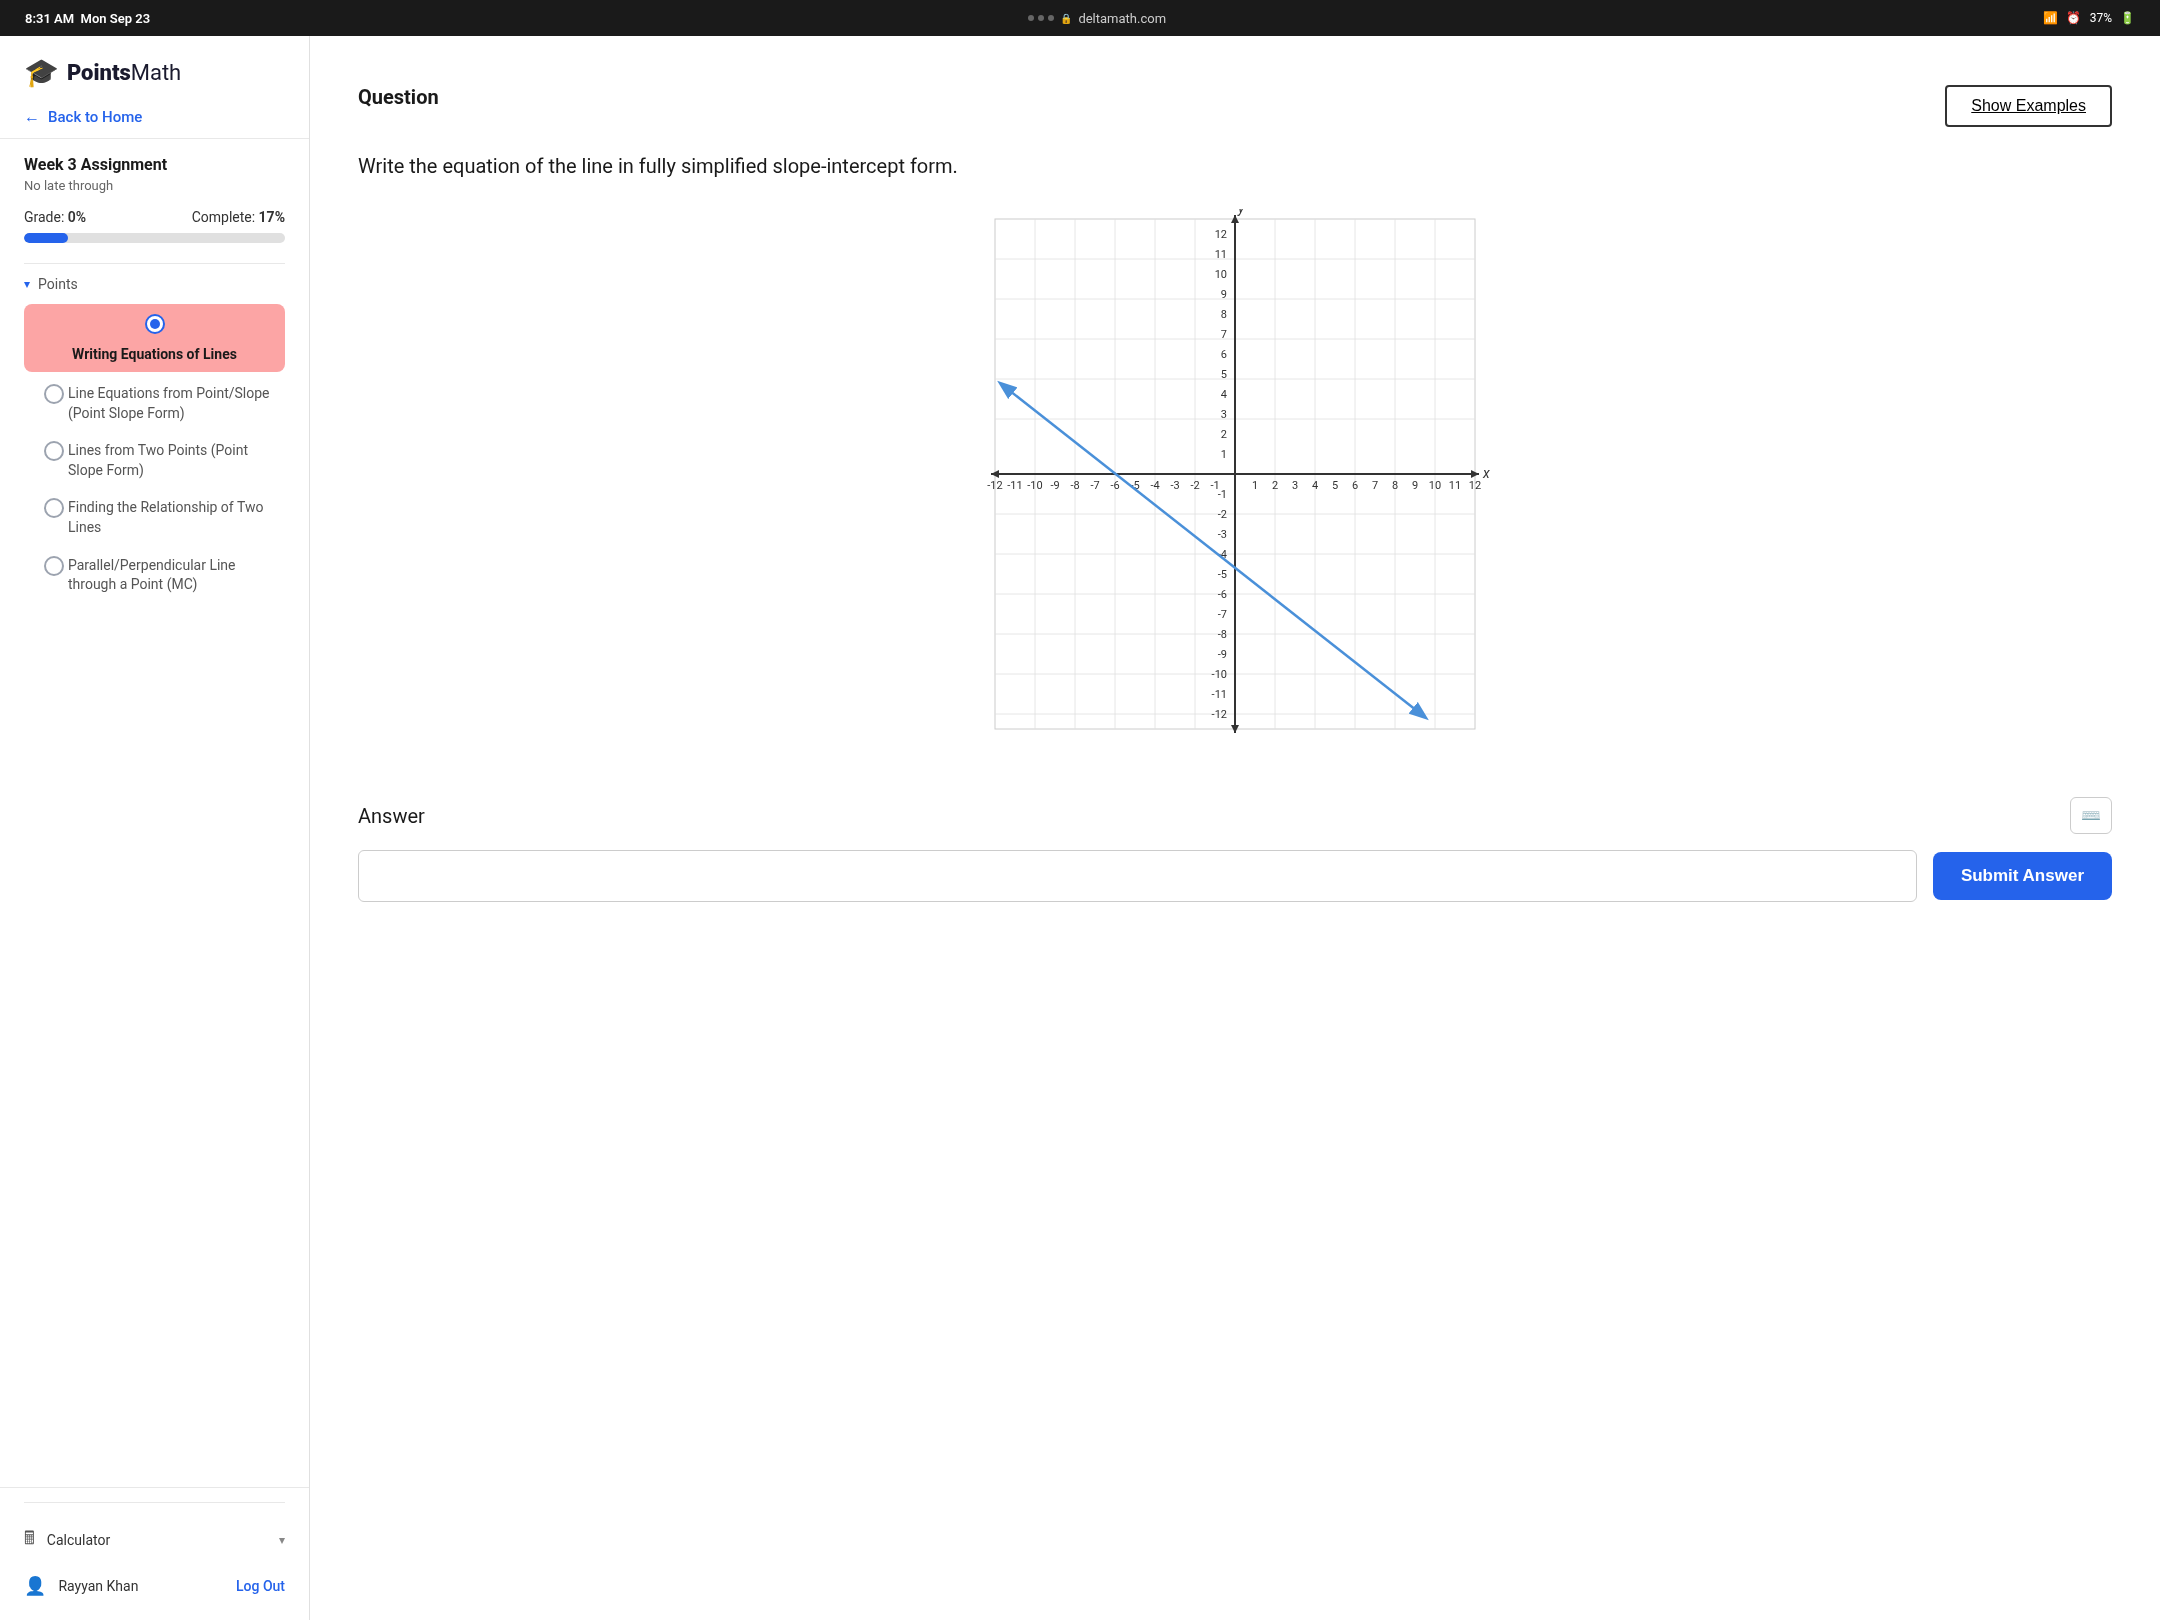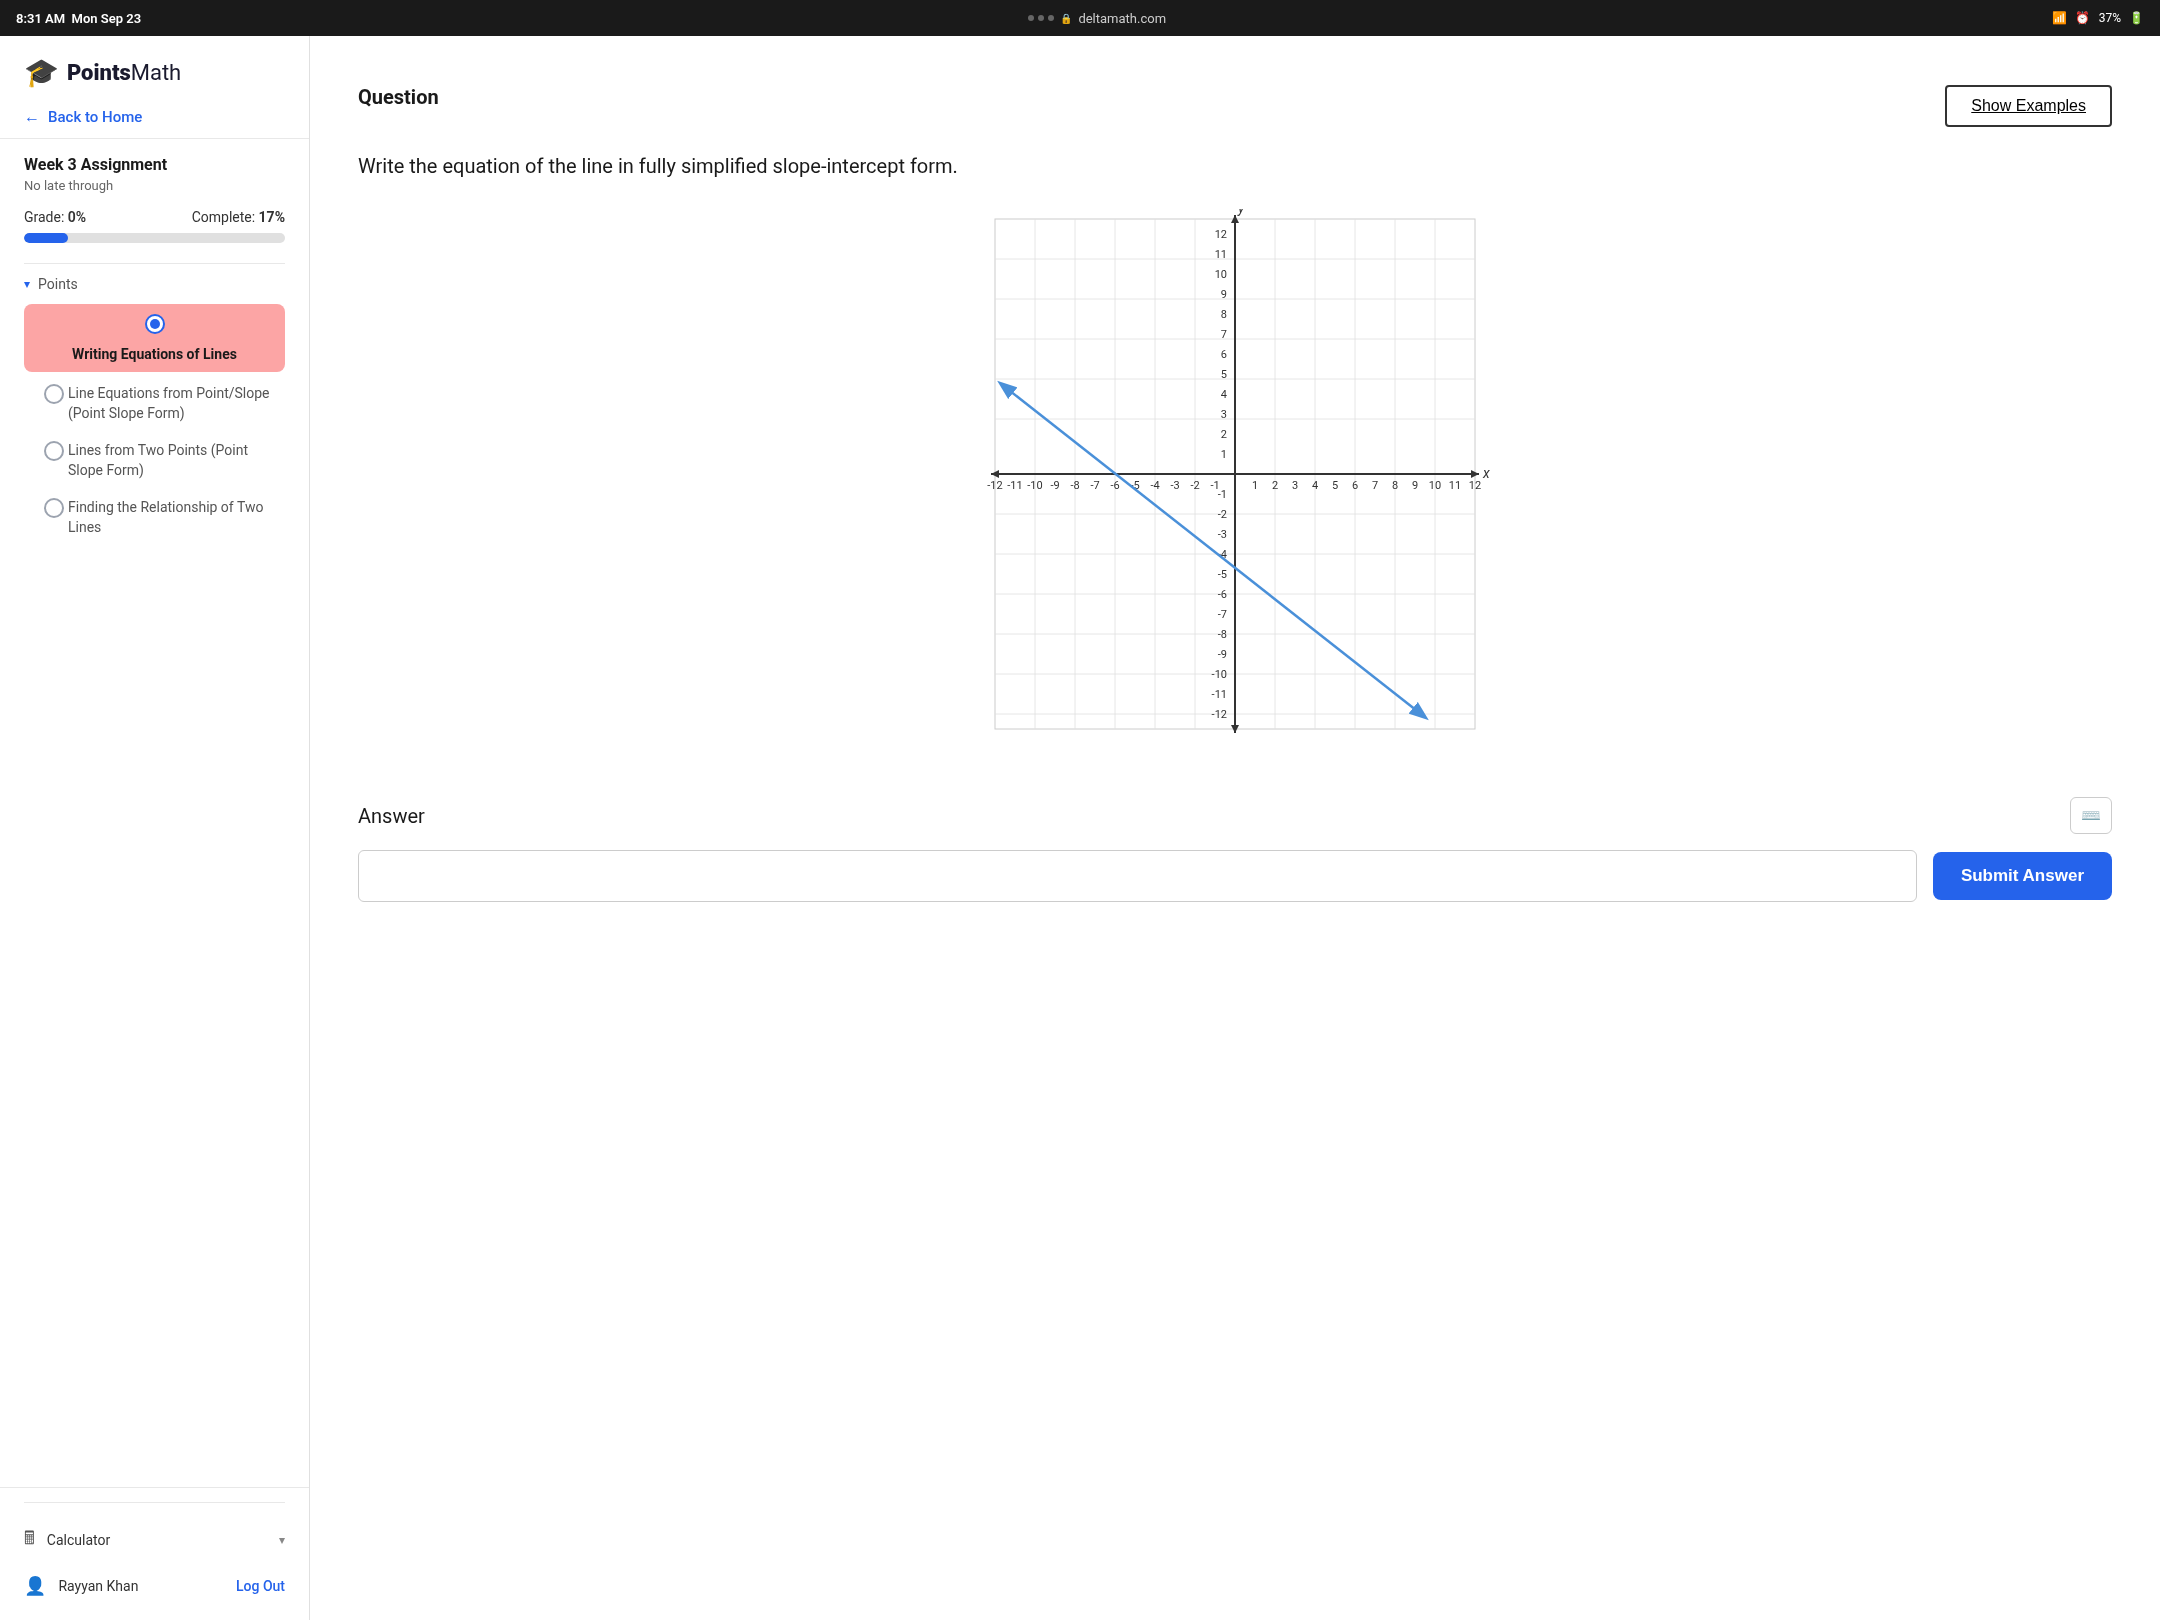--- a/index.html
+++ b/index.html
@@ -12,21 +12,21 @@
       overflow: hidden;
     }
 
     
     .status-bar {
       background: #1a1a1a;
       color: white;
       display: flex;
       justify-content: space-between;
       align-items: center;
-      padding: 6px 16px;
+      padding: 6px 25px;
       font-size: 13px;
       height: 36px;
       flex-shrink: 0;
     }
     .status-bar-left { font-weight: 600; }
     .status-bar-center { color: #ccc; display: flex; align-items: center; gap: 6px; }
     .status-bar-right { display: flex; align-items: center; gap: 8px; font-size: 12px; }
     .lock-icon { font-size: 10px; }
 
     
@@ -403,20 +403,24 @@
         <div class="nav-circle"></div>
         <span class="sub-nav-label">Line Equations from Point/Slope (Point Slope Form)</span>
       </div>
       <div class="sub-nav-item">
         <div class="nav-circle"></div>
         <span class="sub-nav-label">Lines from Two Points (Point Slope Form)</span>
       </div>
       <div class="sub-nav-item">
         <div class="nav-circle"></div>
         <span class="sub-nav-label">Finding the Relationship of Two Lines</span>
+      </div>
+      <div class="sub-nav-item">
+        <div class="nav-circle"></div>
+        <span class="sub-nav-label">Parallel/Perpendicular Line through a Point (MC)</span>
       </div>
 
     </div>
 
     <div class="sidebar-footer">
       <div class="divider"></div>
       <div class="footer-item">
         <div class="footer-item-left">
           <span class="footer-icon">🖩</span>
           <span>Calculator</span>

